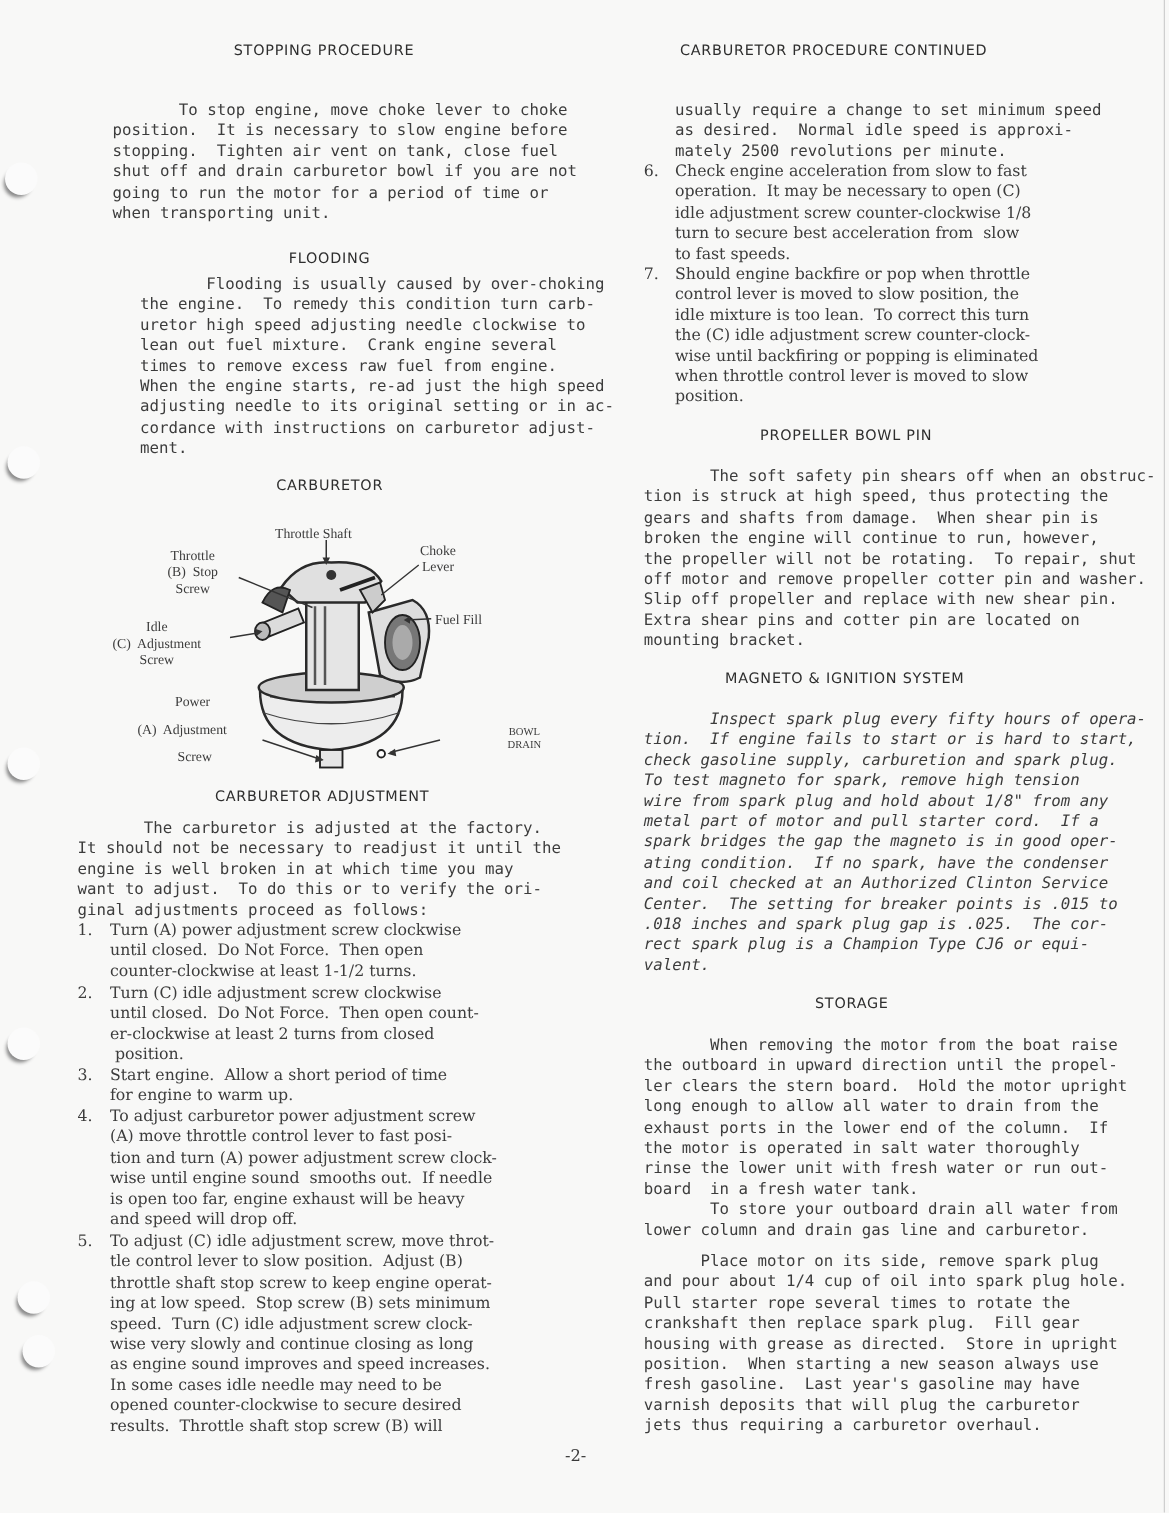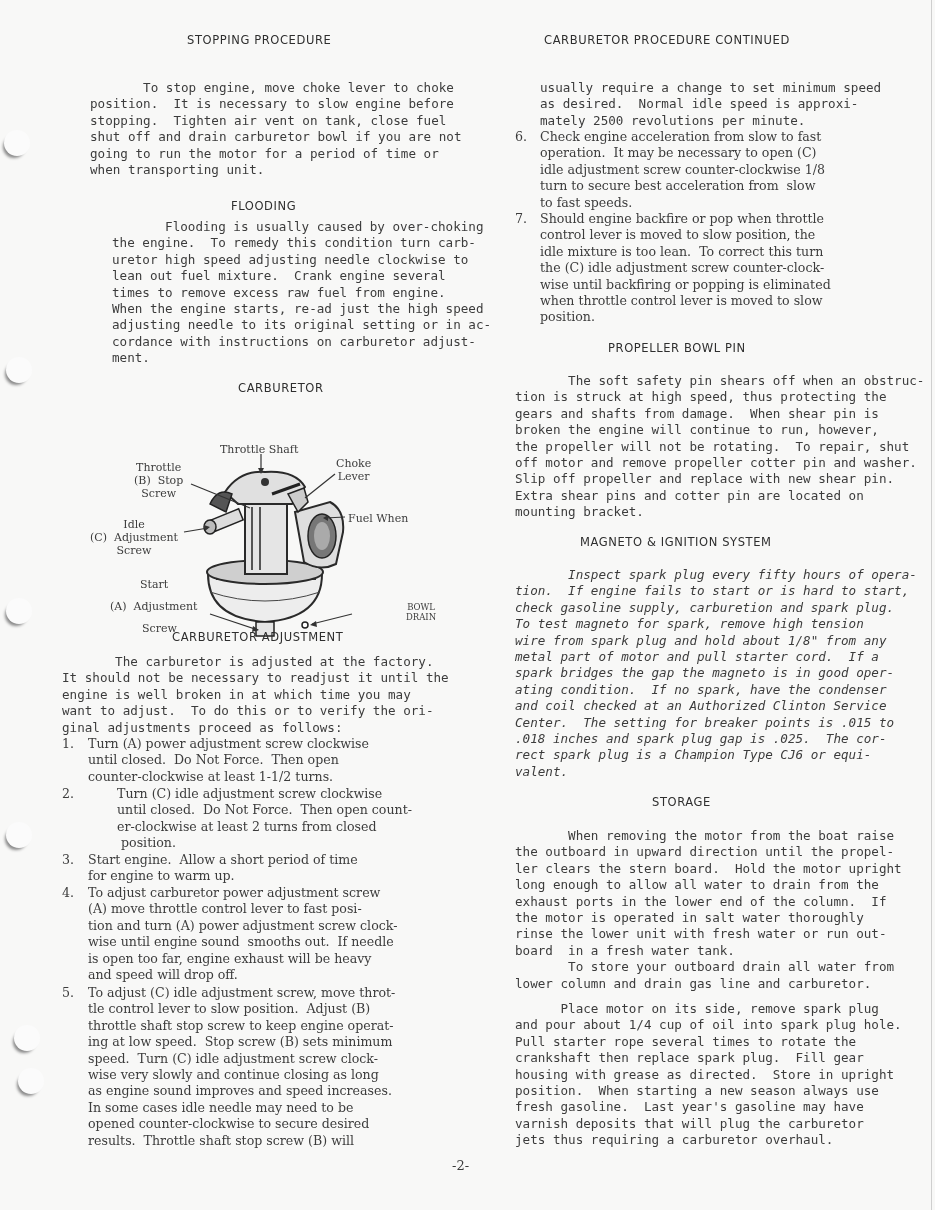--- a/index.html
+++ b/index.html
@@ -16,21 +16,21 @@
     position: absolute; font-family: "DejaVu Sans", "Liberation Sans", sans-serif;
     font-size: 11.5px; letter-spacing: 0.6px; color: #2e2e2e; white-space: nowrap;
   }
   .para {
     position: absolute; font-size: 12.6px; line-height: 16.4px; color: #3c3c3c;
     white-space: pre; margin: 0;
   }
   .list-item { position: absolute; font-size: 12.6px; line-height: 16.4px; color: #3c3c3c; }
   .list-item .num { position: absolute; left: 0; top: 0; }
   .list-item .txt { position: absolute; left: 20px; top: 0; white-space: pre; }
-  .diagram { position: absolute; left: 60px; top: 432px; width: 400px; height: 215px; }
+  .diagram { position: absolute; left: 60px; top: 410px; width: 400px; height: 215px; font-family: Liberation Serif, serif; }
   .callout { position: absolute; font-size: 11px; line-height: 13px; color: #3c3c3c; text-align: center; white-space: pre; }
   .callout.small { font-size: 8.5px; line-height: 10px; }
   .page-number { position: absolute; left: 452px; top: 1158px; font-size: 13px; color: #3a3a3a; }
 </style>
 </head>
 <body>
 
 <div class="page-edge"></div>
 
 <div class="hole" style="left:4px; top:130px;"></div>
@@ -53,21 +53,21 @@
   <pre class="para" style="left:90px; top:219px;margin-left:22px;">       Flooding is usually caused by over-choking
 the engine.  To remedy this condition turn carb-
 uretor high speed adjusting needle clockwise to
 lean out fuel mixture.  Crank engine several
 times to remove excess raw fuel from engine.
 When the engine starts, re-ad just the high speed
 adjusting needle to its original setting or in ac-
 cordance with instructions on carburetor adjust-
 ment.</pre>
 
-  <div class="heading" style="left:221px; top:381px;margin-left:17px;">CARBURETOR</div>
+  <div class="heading" style="left:221px; top:381px;">CARBURETOR</div>
 
   <div class="diagram">
     <svg width="400" height="215" viewBox="0 0 400 215" style="position:absolute;left:0;top:0;">
 
       <path d="M148 142 Q148 186 205 190 Q262 186 262 142 Z" fill="#ededed" stroke="#2a2a2a" stroke-width="2"></path>
       <path d="M150 160 Q205 178 260 160" fill="none" stroke="#444" stroke-width="1"></path>
       <rect x="156" y="138" width="100" height="10" fill="#3a3a3a"></rect>
       <ellipse cx="205" cy="140" rx="58" ry="12" fill="#cfcfcf" stroke="#2a2a2a" stroke-width="2"></ellipse>
 
       <rect x="185" y="70" width="42" height="72" fill="#e5e5e5" stroke="#2a2a2a" stroke-width="2"></rect>
@@ -104,25 +104,25 @@
       <polygon points="193,194 192,200 199,198" fill="#333"></polygon>
       <line x1="292" y1="182" x2="252" y2="192" stroke="#333" stroke-width="1.2"></line>
       <polygon points="256,189 257,195 250,193" fill="#333"></polygon>
     </svg>
     <div class="callout" style="left:160px; top:11px;">Throttle Shaft</div>
     <div class="callout" style="left:74px; top:29px;">Throttle
 (B)  Stop
 Screw</div>
     <div class="callout" style="left:276px; top:25px;">Choke
 Lever</div>
-    <div class="callout" style="left:288px; top:80px;">Fuel When</div>
+    <div class="callout" style="left:288px; top:80px;">Fuel Fill</div>
     <div class="callout" style="left:30px; top:86px;">Idle
 (C)  Adjustment
 Screw</div>
-    <div class="callout" style="left:80px; top:146px;">Start</div>
+    <div class="callout" style="left:80px; top:146px;">Power</div>
     <div class="callout" style="left:50px; top:168px;">(A)  Adjustment</div>
     <div class="callout" style="left:82px; top:190px;">Screw</div>
     <div class="callout small" style="left:298px; top:170px;margin-left:48px;">BOWL
 DRAIN</div>
   </div>
 
   <div class="heading" style="left:172px; top:630px;">CARBURETOR ADJUSTMENT</div>
   <pre class="para" style="left:62px; top:654px;">       The carburetor is adjusted at the factory.
 It should not be necessary to readjust it until the
 engine is well broken in at which time you may
@@ -130,21 +130,21 @@
 ginal adjustments proceed as follows:</pre>
 
   <div class="list-item" style="left:62px; top:736px;">
     <span class="num">1.</span>
     <span class="txt" style="left:26px;">Turn (A) power adjustment screw clockwise
 until closed.  Do Not Force.  Then open
 counter-clockwise at least 1-1/2 turns.</span>
   </div>
   <div class="list-item" style="left:62px; top:786px;">
     <span class="num">2.</span>
-    <span class="txt" style="left:26px;margin-left:29px;">Turn (C) idle adjustment screw clockwise
+    <span class="txt" style="left:26px;">Turn (C) idle adjustment screw clockwise
 until closed.  Do Not Force.  Then open count-
 er-clockwise at least 2 turns from closed
  position.</span>
   </div>
   <div class="list-item" style="left:62px; top:852px;">
     <span class="num">3.</span>
     <span class="txt" style="left:26px;">Start engine.  Allow a short period of time
 for engine to warm up.</span>
   </div>
   <div class="list-item" style="left:62px; top:885px;">

